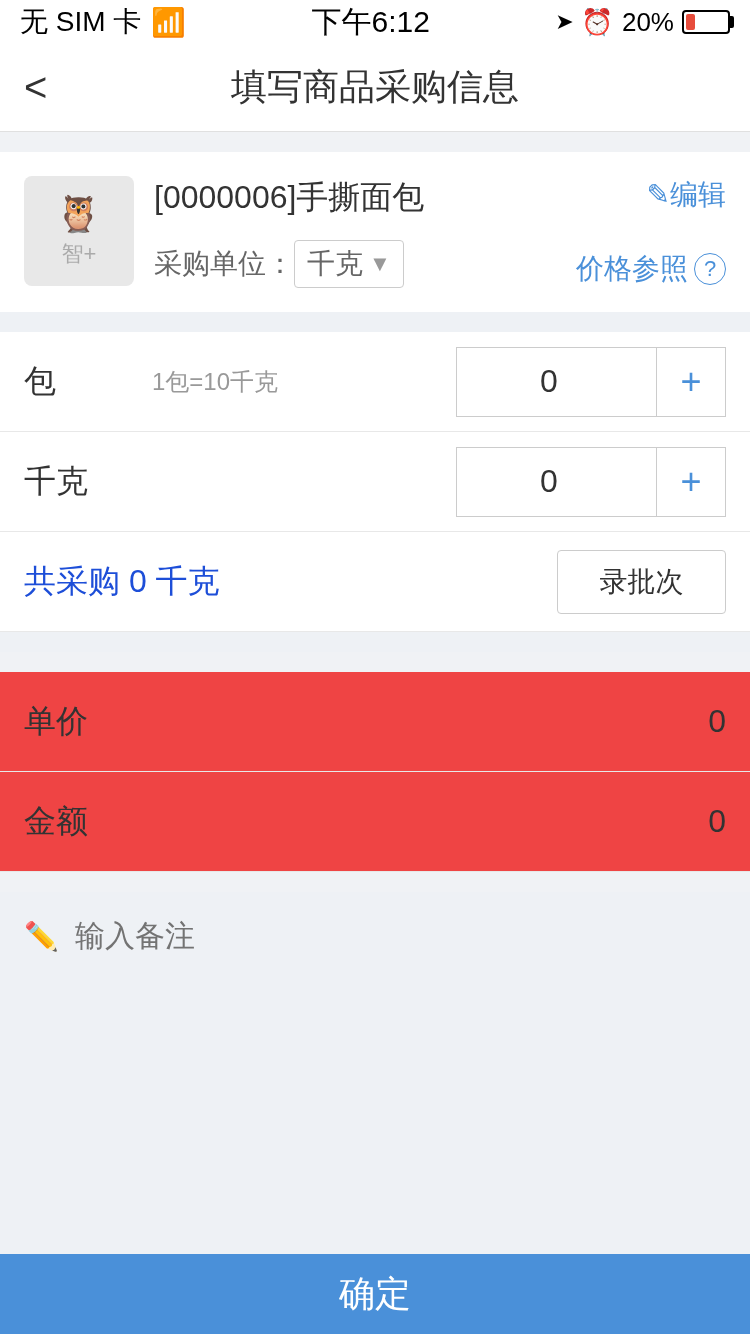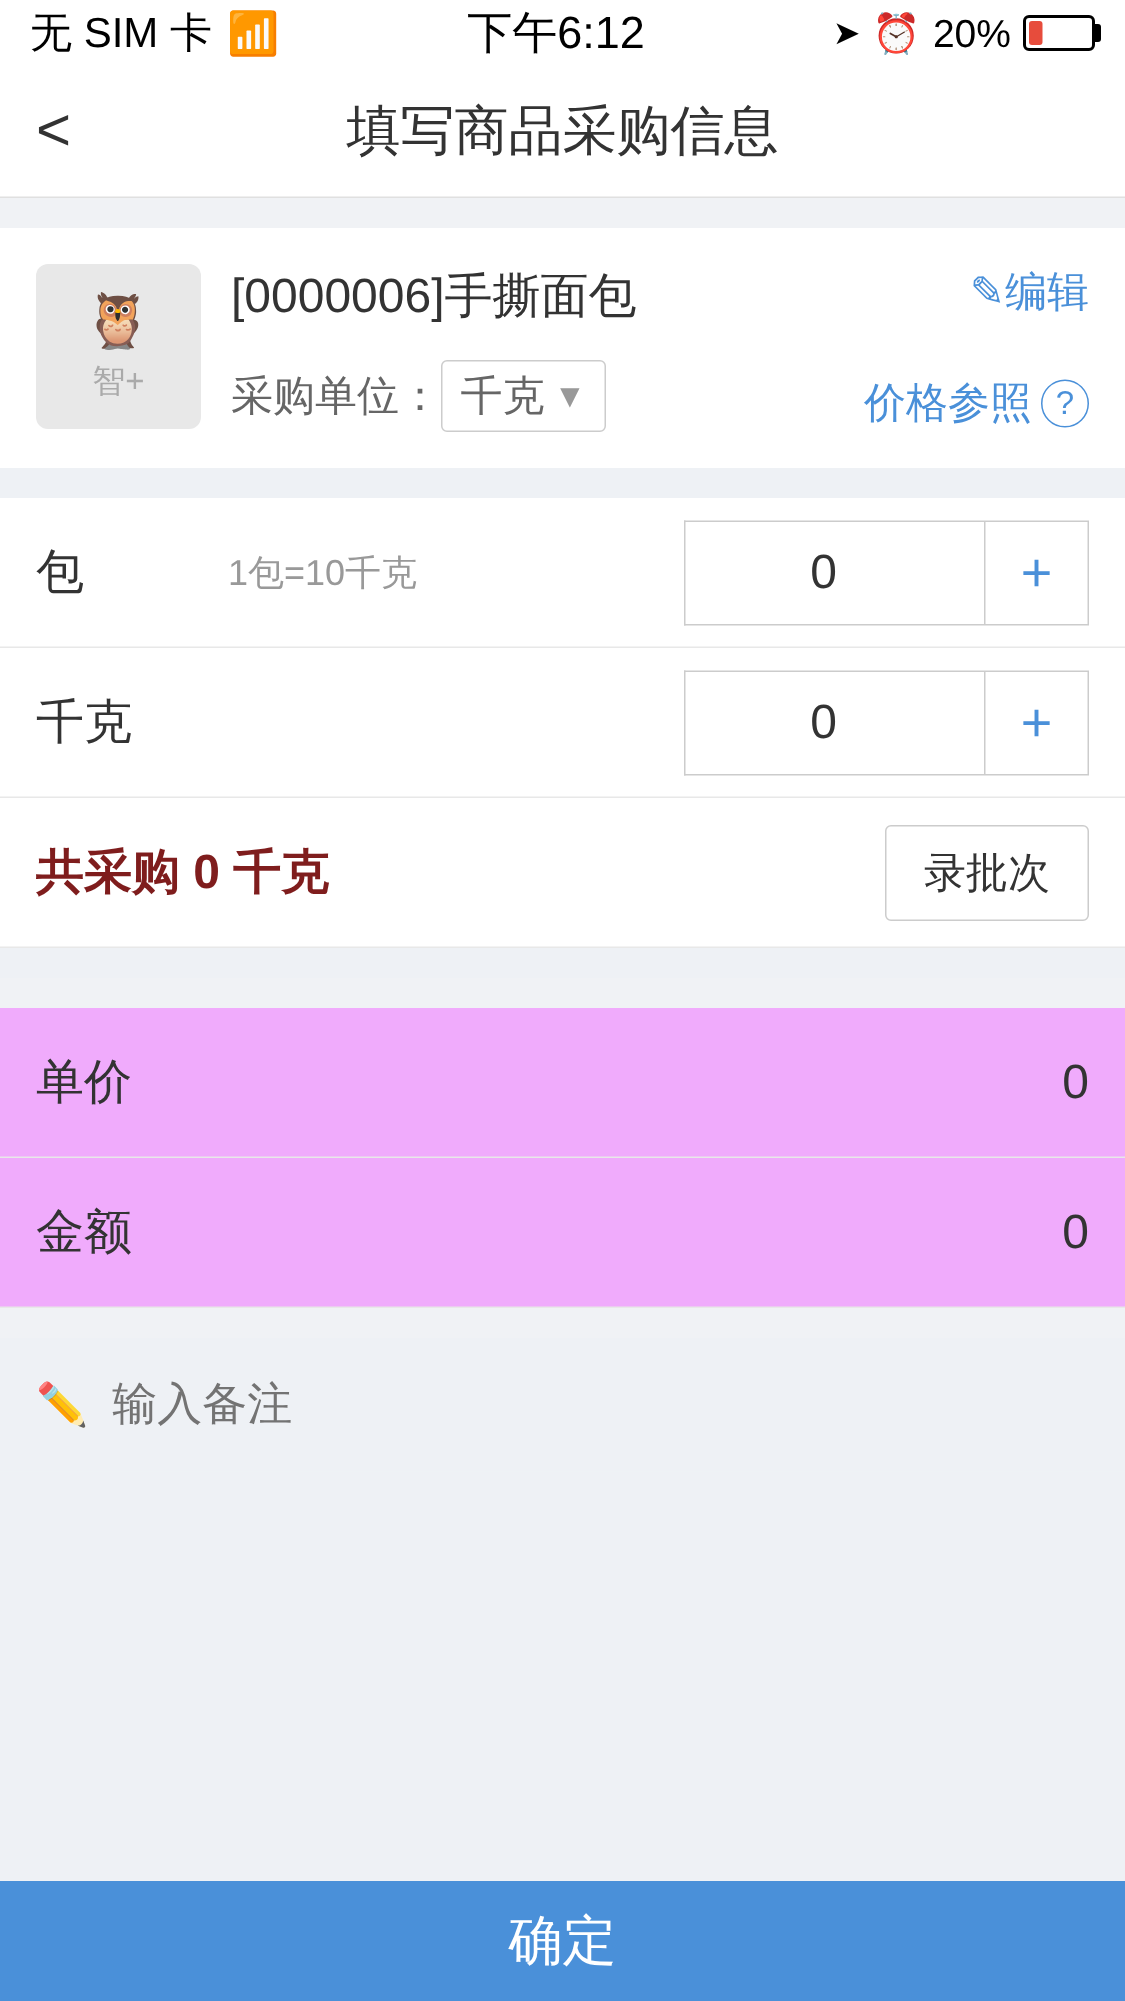--- a/index.html
+++ b/index.html
@@ -197,41 +197,40 @@
     .total-row {
       display: flex;
       align-items: center;
       padding: 0 24px;
       height: 100px;
       background: #fff;
       border-bottom: 1px solid #e8e8e8;
     }
     .total-label {
       font-size: 32px;
-      color: #7f1d1d;
-      flex: 1;
-      font-weight: bold;
+      color: #1d4ed8;
+      flex: 1;
     }
     .record-btn {
-      width: 136px;
+      width: 169px;
       height: 64px;
       border: 1px solid #ccc;
       background: #fff;
       border-radius: 4px;
       font-size: 28px;
       color: #333;
       display: flex;
       align-items: center;
       justify-content: center;
       cursor: pointer;
     }
 
     
     .info-section {
-      background: #f0abfc;
+      background: #ef4444;
       margin-top: 20px;
     }
     .info-row {
       display: flex;
       align-items: center;
       padding: 0 24px;
       height: 100px;
       border-bottom: 1px solid #e8e8e8;
     }
     .info-label {

